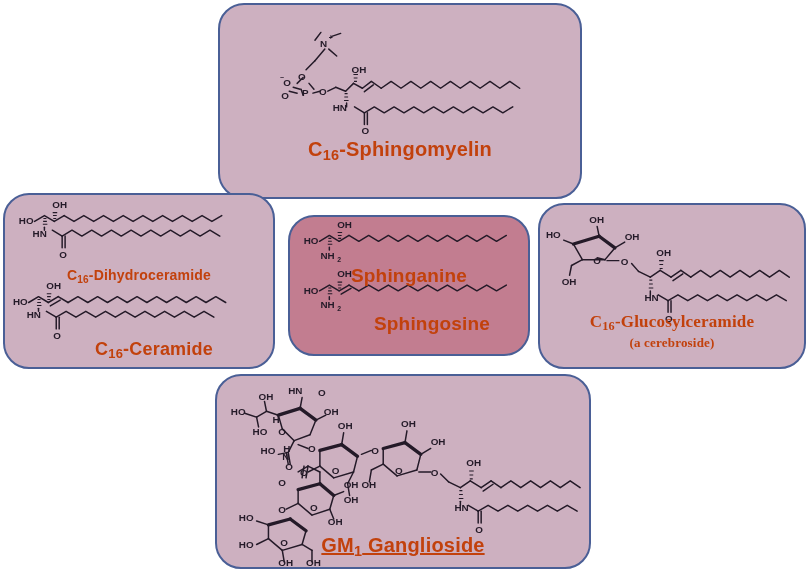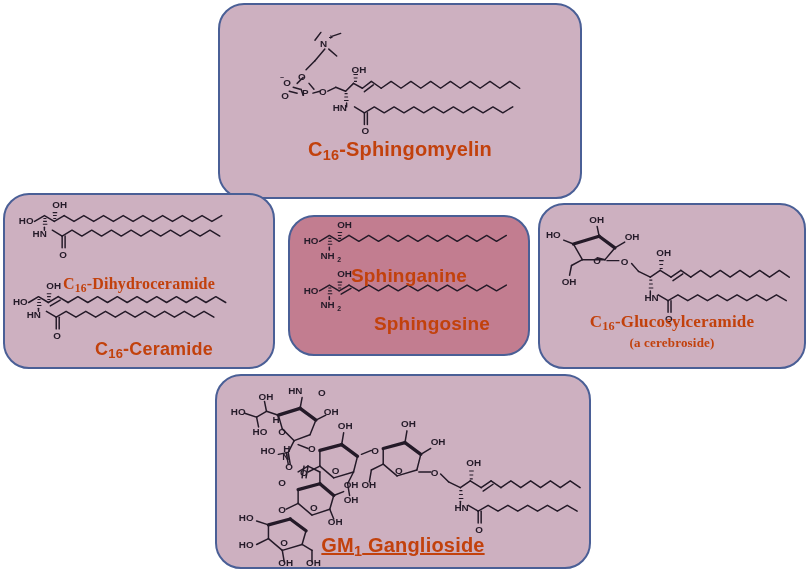--- a/index.html
+++ b/index.html
@@ -442,21 +442,21 @@
     </svg>
   </div>
 
   <div class="lbl-holder">
 
     <div class="lbl-box" id="box-sphingomyelin" style="top:138px;">
       <div class="label" id="lbl-sphingomyelin" style="position:relative;top:0;"><span>C</span><sub>16</sub><span>-Sphingomyelin</span></div>
     </div>
 
     <div class="lbl-box" id="box-dihydro" style="top:259px;">
-      <div class="label" style="position:relative;top:16px;font-size:16px;font-family:Liberation Serif, serif;"><span>C</span><sub>16</sub><span>-Dihydroceramide</span></div>
+      <div class="label" style="position:relative;top:9px;font-size:14px;"><span>C</span><sub>16</sub><span>-Dihydroceramide</span></div>
     </div>
 
     <div class="lbl-box" id="box-ceramide" style="top:339px;">
       <div class="label" style="position:relative;top:0;font-size:18px;"><span>C</span><sub>16</sub><span>-Ceramide</span></div>
     </div>
 
     <div class="lbl-box" id="box-sphinganine" style="top:265px;">
       <div class="label" style="position:relative;top:0;font-size:19px;">Sphinganine</div>
     </div>
 

